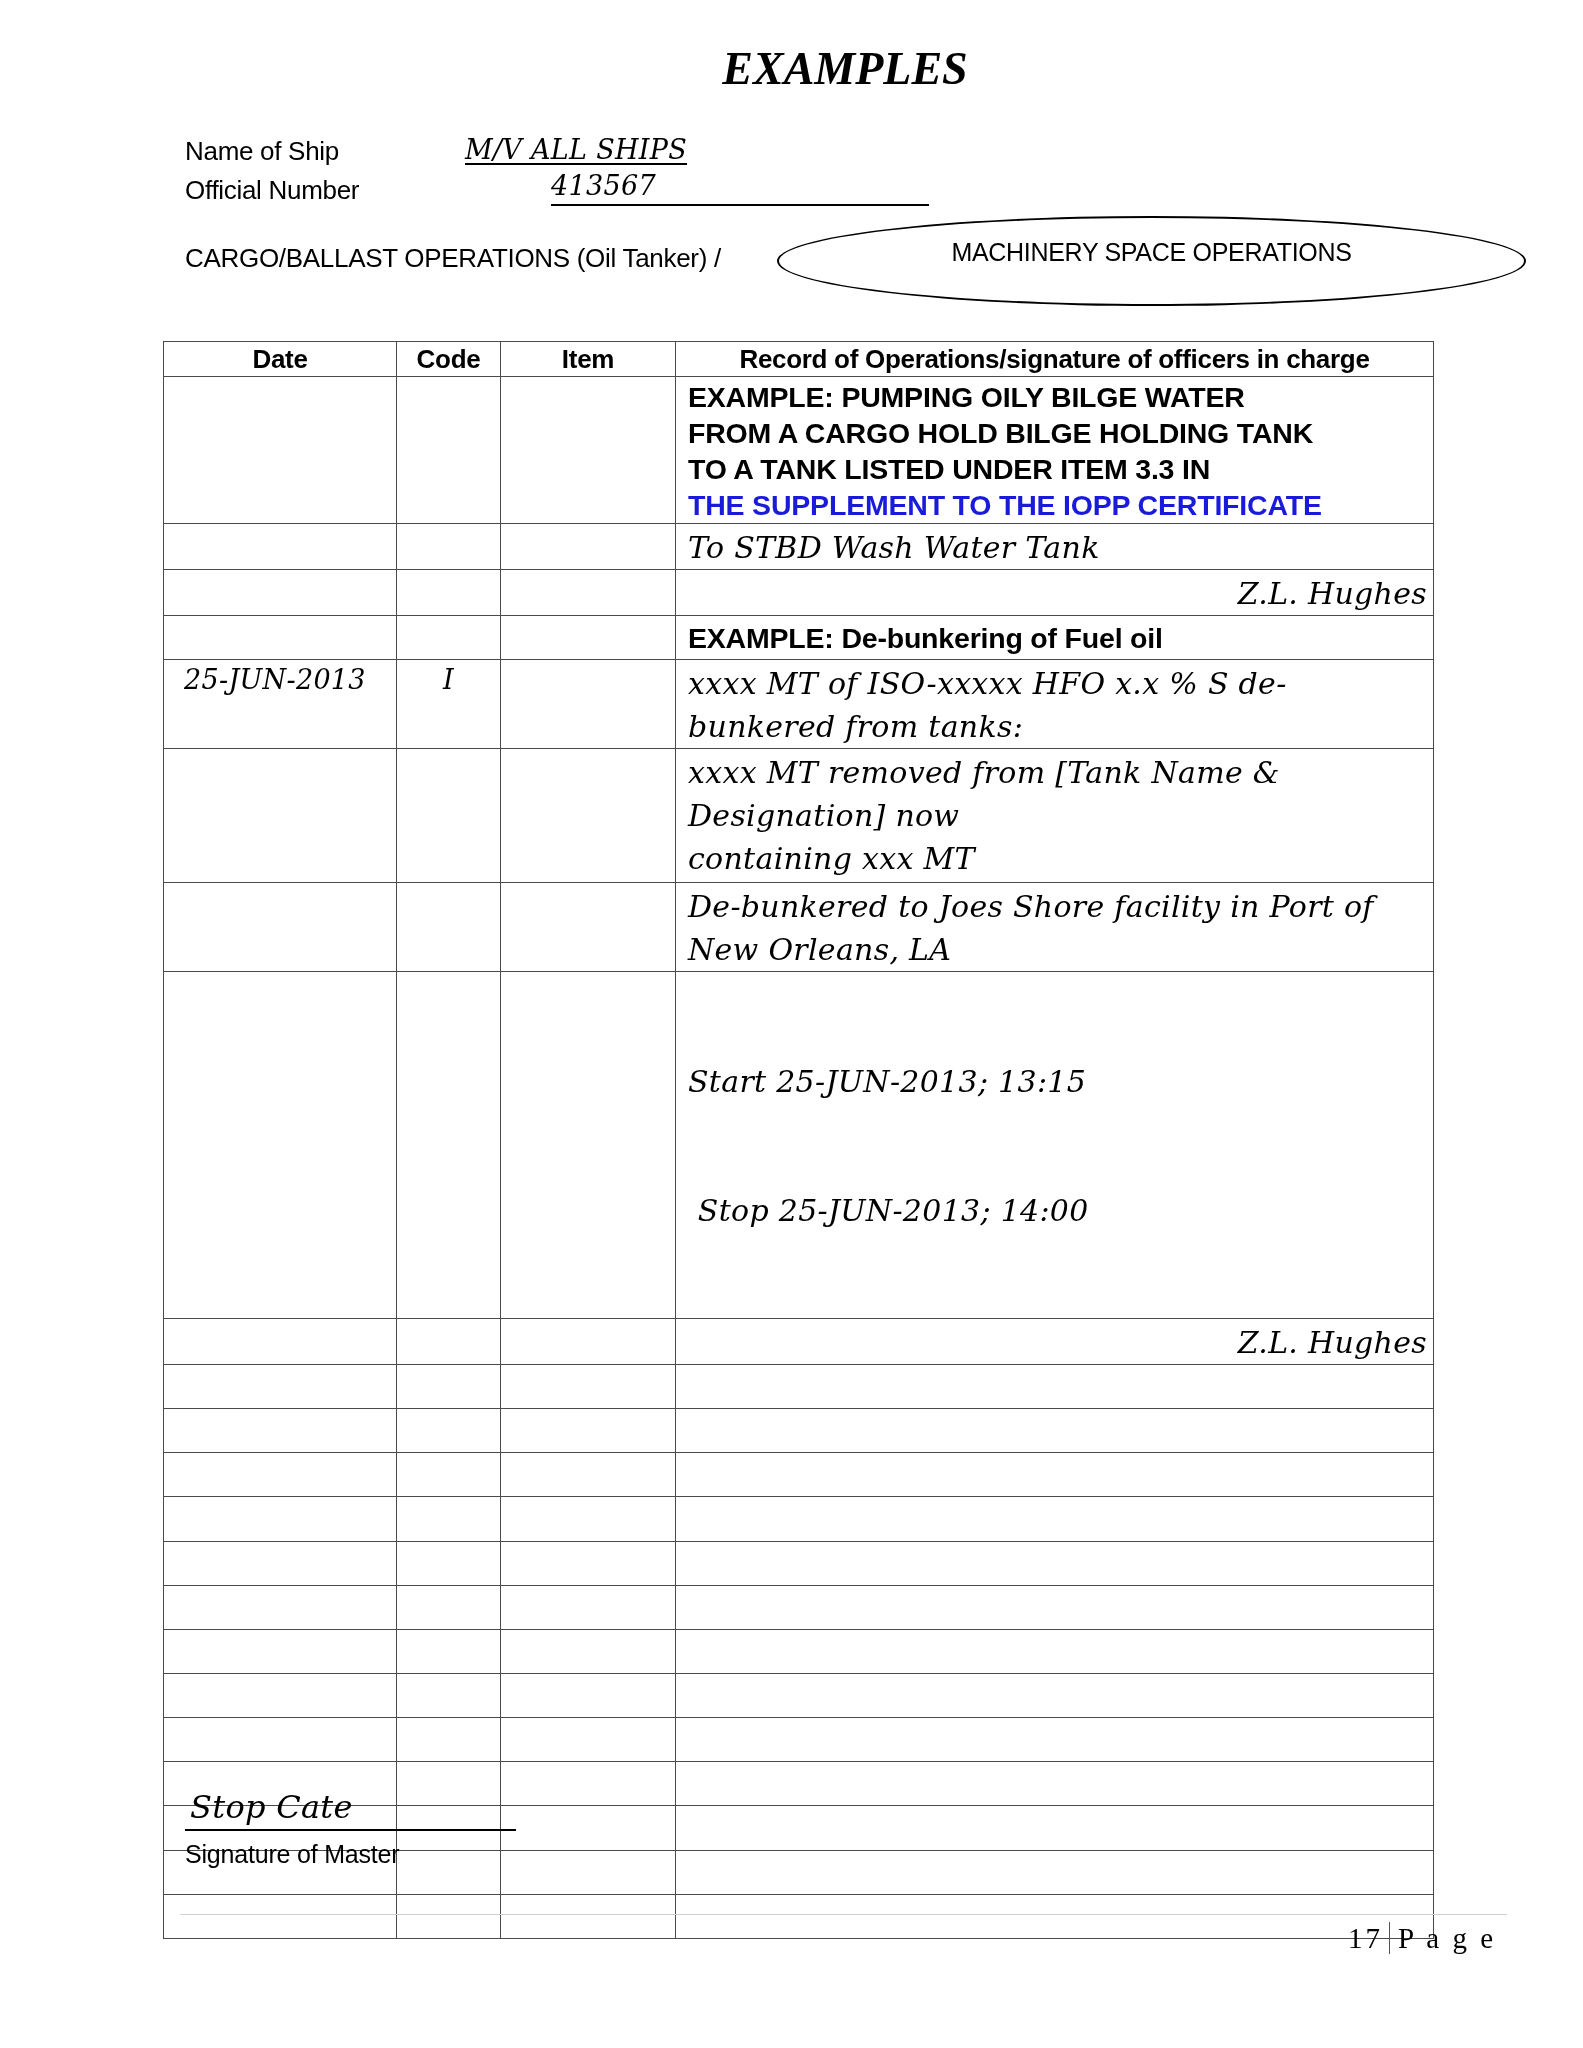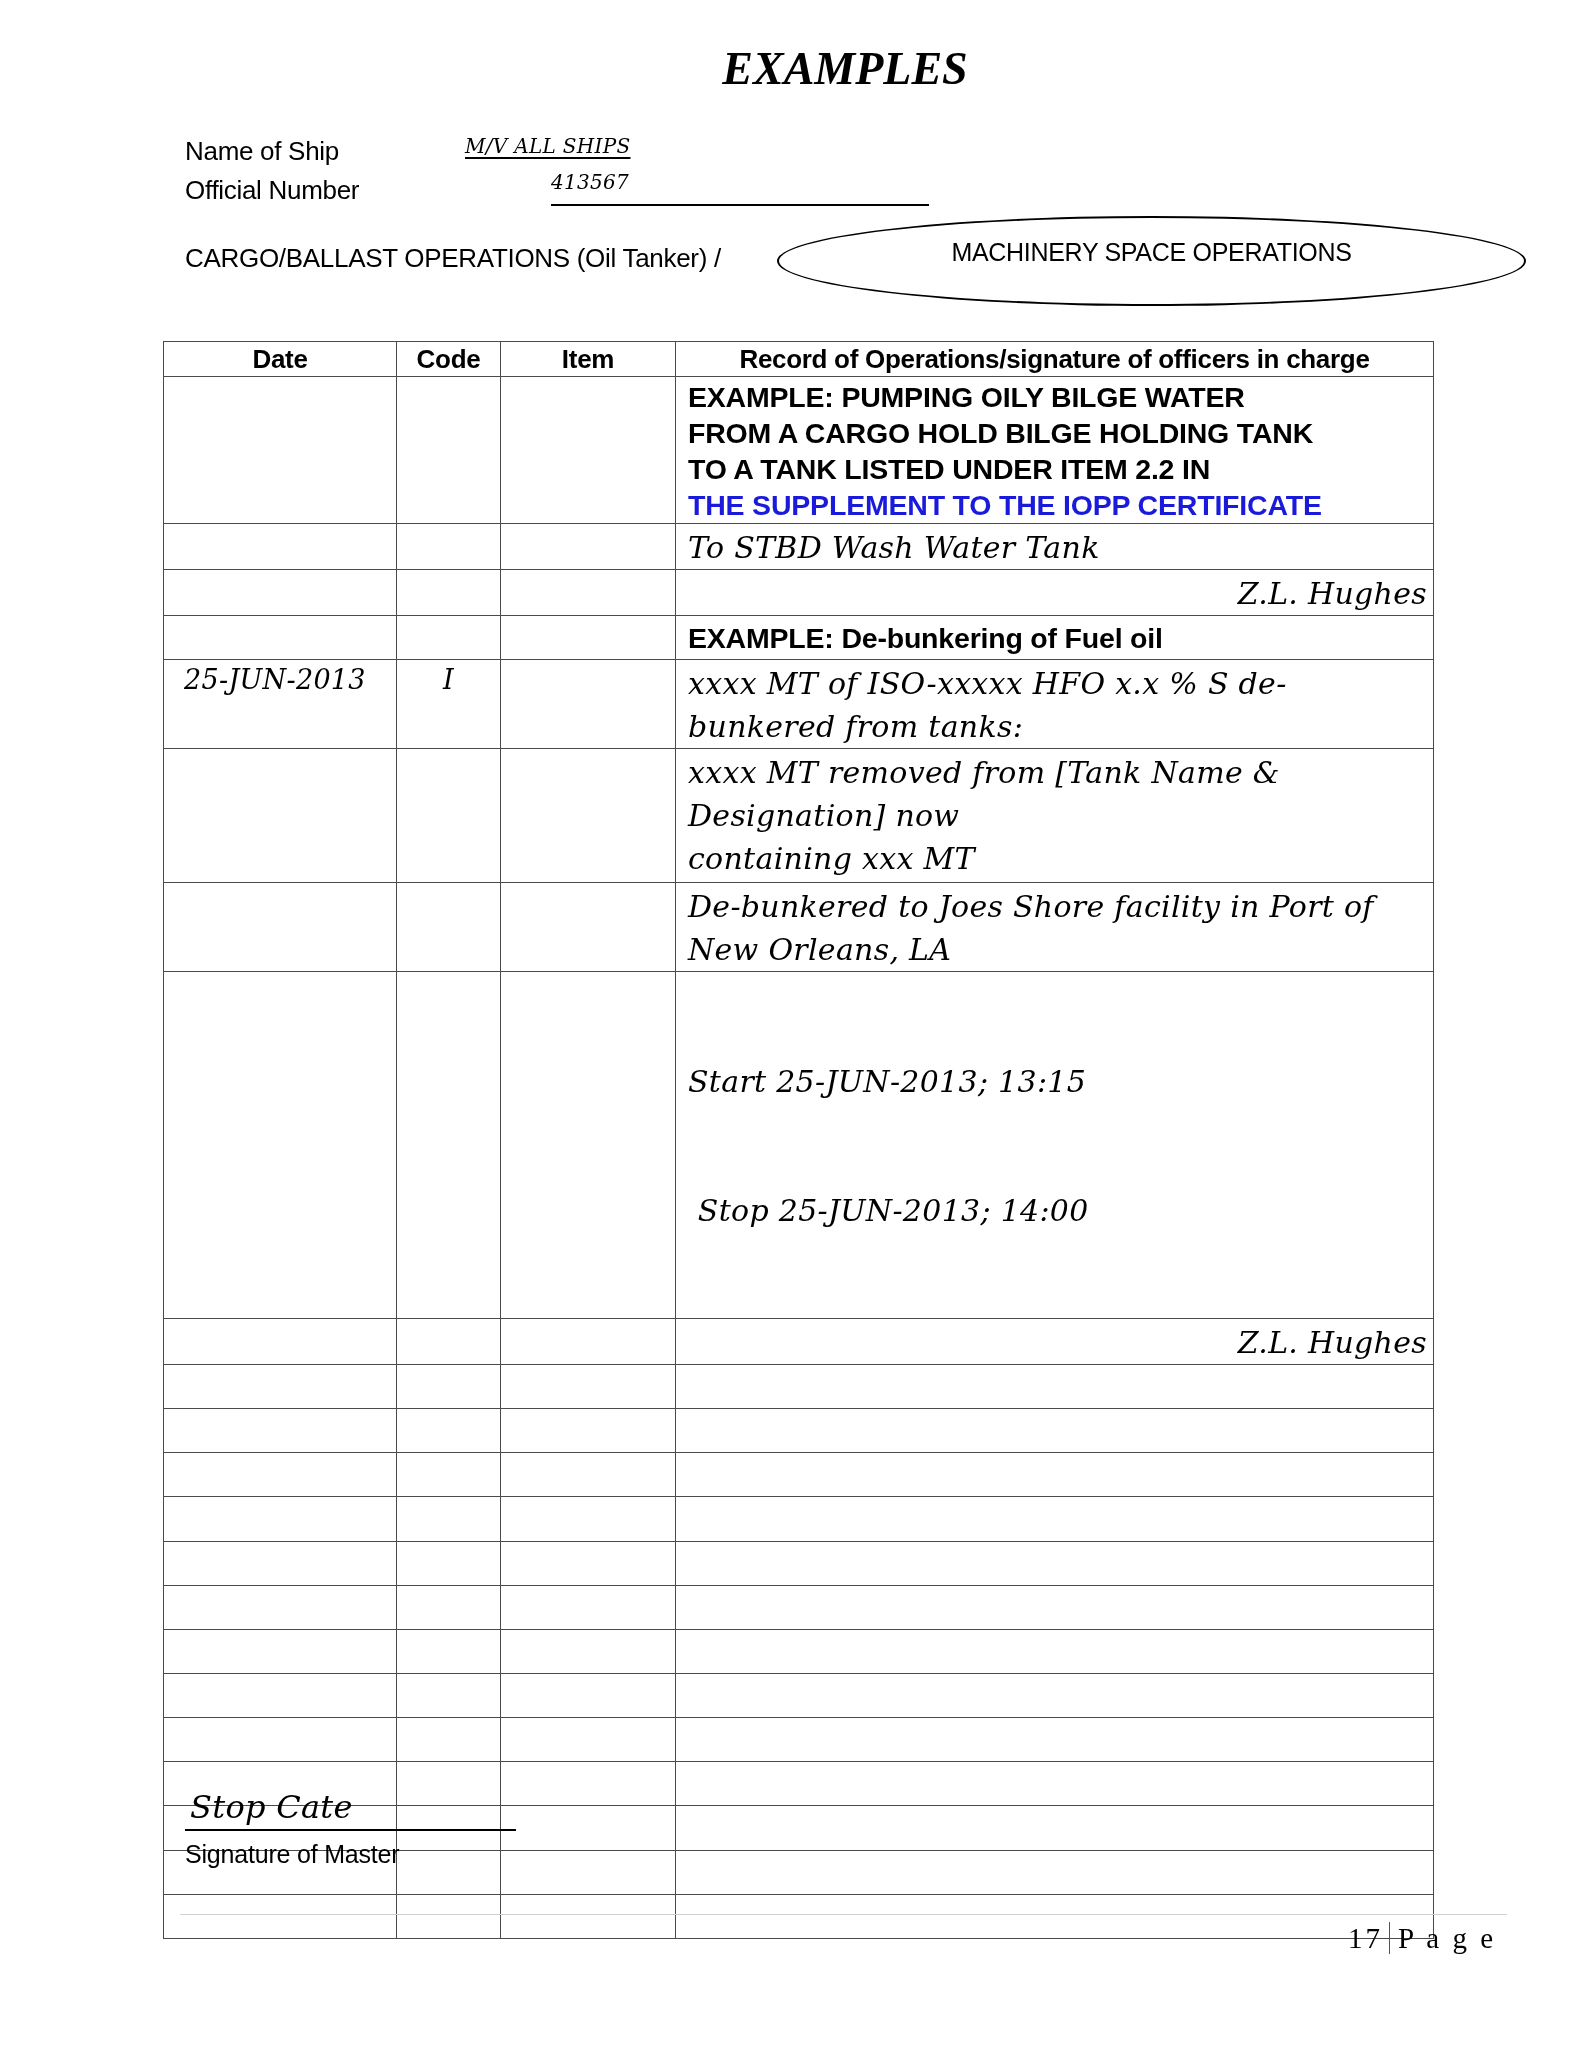--- a/index.html
+++ b/index.html
@@ -5,21 +5,21 @@
   html, body { margin: 0; padding: 0; background: #ffffff; }
   body { width: 1583px; height: 2048px; position: relative; overflow: hidden; color: #000; }
   .abs { position: absolute; }
   .sans { font-family: "Liberation Sans", "DejaVu Sans", sans-serif; }
   .serif { font-family: "Liberation Serif", "DejaVu Serif", serif; }
   .hand { font-family: "DejaVu Serif", "Liberation Serif", serif; font-style: italic; letter-spacing: 0.3px; }
 
   .title { left: 0; width: 1690px; top: 42px; text-align: center; font-size: 46px; font-weight: bold; font-style: italic; }
 
   .label { font-size: 26px; letter-spacing: -0.3px; }
-  .hw-field { font-size: 20px; }
+  .hw-field { font-size: 27px; }
   .ship-name { left: 465px; top: 134px; text-decoration: underline; text-underline-offset: 4px; text-decoration-thickness: 2px; }
   .off-num { left: 551px; top: 170px; }
   .off-line { left: 551px; top: 204px; width: 378px; height: 0; border-top: 2px solid #000; }
 
   .ellipse { left: 777px; top: 216px; width: 749px; height: 90px; border: 2px solid #000; border-radius: 50%; box-sizing: border-box; }
   .ellipse-text { left: 777px; width: 749px; top: 238px; text-align: center; font-size: 25px; letter-spacing: -0.3px; }
 
   table.log { position: absolute; left: 163px; top: 341px; width: 1270px; border-collapse: collapse; table-layout: fixed; padding-left: 32px; }
   table.log td, table.log th { border: 1.5px solid #4a4a4a; padding: 0; vertical-align: top; box-sizing: border-box; }
   table.log th { height: 35px; font-family: "Liberation Sans", "DejaVu Sans", sans-serif; font-weight: bold; font-size: 26px; text-align: center; vertical-align: middle; letter-spacing: -0.3px; }
@@ -72,21 +72,21 @@
     </tr>
   </thead>
   <tbody>
     <tr style="height:147px;">
       <td></td>
       <td></td>
       <td></td>
       <td class="rec rec-bold">
         <div>EXAMPLE:  PUMPING OILY BILGE WATER</div>
         <div>FROM A CARGO HOLD BILGE HOLDING TANK</div>
-        <div>TO A TANK LISTED UNDER ITEM 2.2 IN</div>
+        <div>TO A TANK LISTED UNDER ITEM 3.3 IN</div>
         <div class="blue">THE SUPPLEMENT TO THE IOPP CERTIFICATE</div>
       </td>
     </tr>
     <tr style="height:44px;">
       <td></td>
       <td></td>
       <td></td>
       <td class="rec hand rec-hand">To STBD Wash Water Tank</td>
     </tr>
     <tr style="height:44px;">

